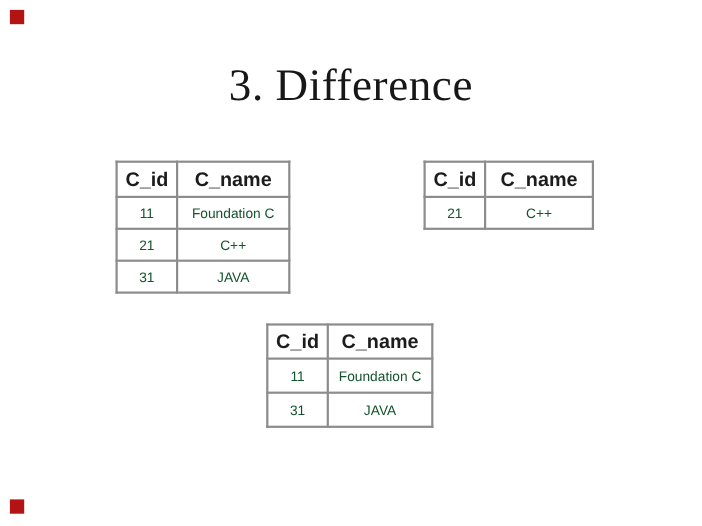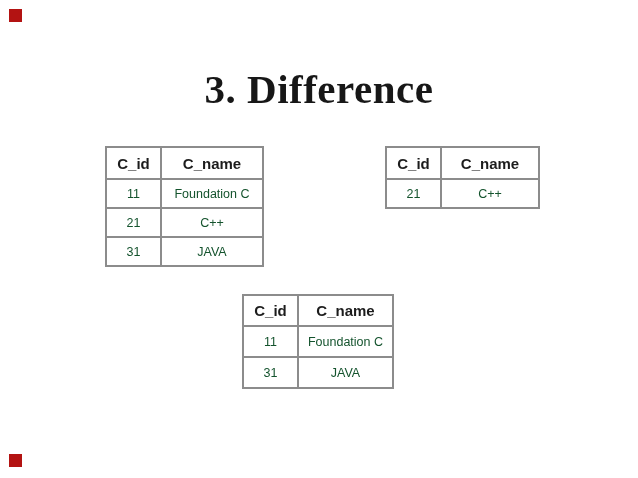--- a/index.html
+++ b/index.html
@@ -21,24 +21,24 @@
     height: 13px;
     background: #b31312;
   }
   .marker-tl { left: 9px; top: 9px; }
   .marker-bl { left: 9px; top: 454px; }
   .title {
     position: absolute;
     left: 0;
     right: 0;
     top: 54px;
-    margin: 12px;
+    margin: 0;
     text-align: center;
     font-family: "Liberation Serif", "DejaVu Serif", serif;
-    font-weight: 700;
+    font-weight: 400;
     font-size: 41px;
     line-height: 46px;
     color: #171717;
     letter-spacing: 0.5px;
   }
   .tbl-block { position: absolute; }
   .tbl-block-course1 { left: 105px; top: 146px; }
   .tbl-block-course2 { left: 385px; top: 146px; }
   .tbl-block-difference { left: 242px; top: 294px; }
   .tbl-label {
@@ -68,21 +68,21 @@
   table.data-table td {
     border: 2px solid #8c8c8c;
     text-align: center;
     vertical-align: middle;
     padding: 0 2px;
     overflow: hidden;
     white-space: nowrap;
   }
   table.data-table th {
     font-weight: 700;
-    font-size: 15px;
+    font-size: 18px;
     color: #1c1c1c;
     height: 30px;
   }
   table.data-table td {
     font-weight: 400;
     font-size: 12.5px;
     color: #14532d;
     height: 27px;
   }
   .tbl-block-course1 table { width: 157px; }

